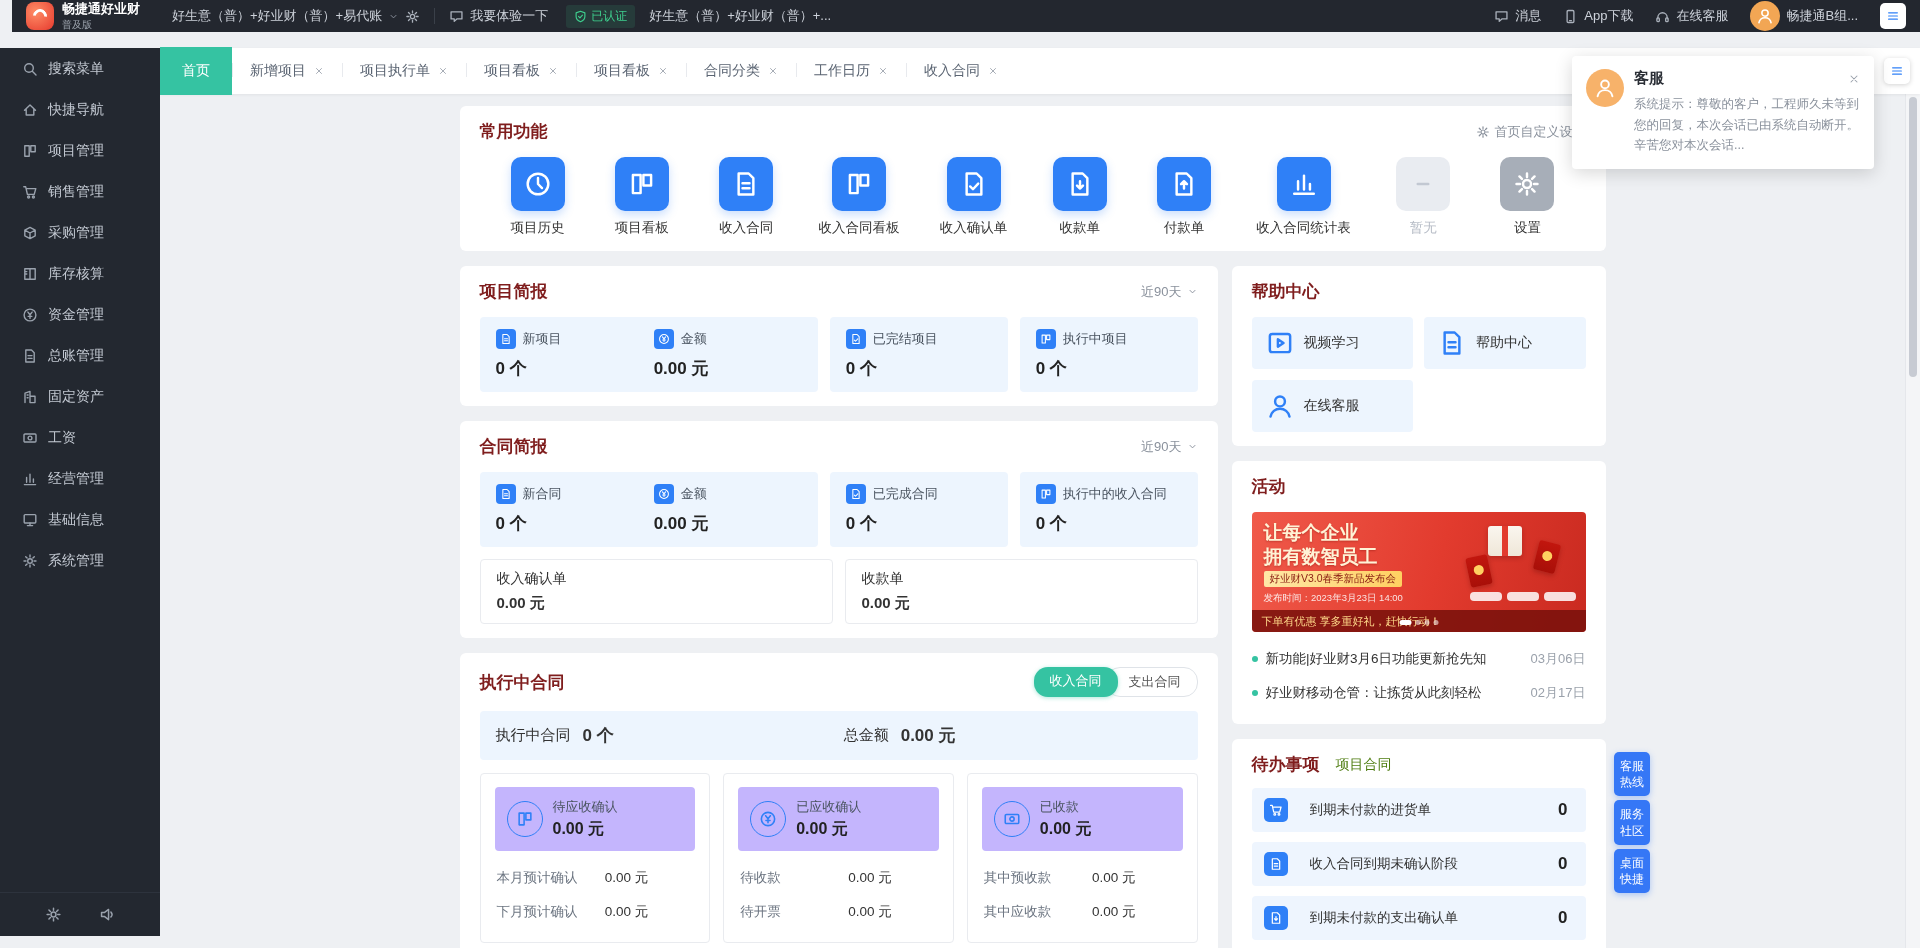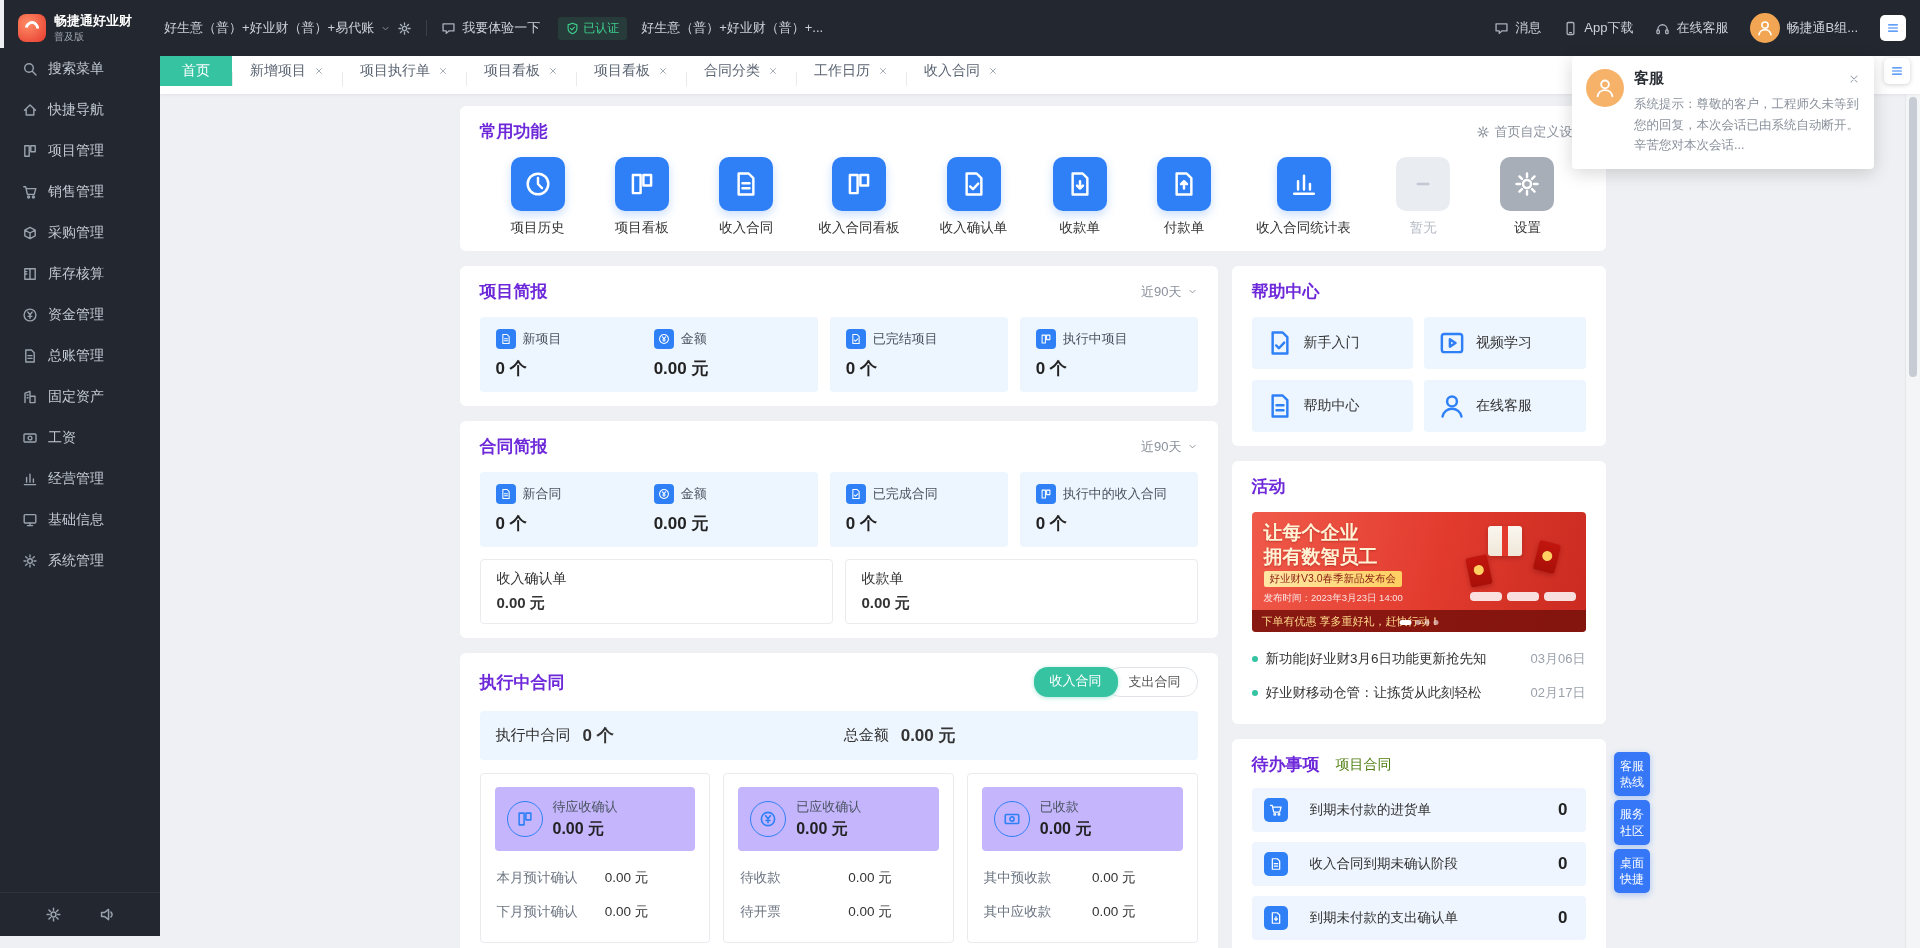--- a/index.html
+++ b/index.html
@@ -2,21 +2,21 @@
 <html><head>
 <meta charset="utf-8">
 <style>
 *{margin:0;padding:0;box-sizing:border-box}
 html,body{width:1920px;height:948px;overflow:hidden;background:#eef0f3;
 font-family:"Liberation Sans","DejaVu Sans",sans-serif;font-size:14px;color:#333}
 [data-icon]{display:inline-flex;align-items:center;justify-content:center;flex:none}
 [data-icon] svg{width:100%;height:100%;fill:none;stroke:currentColor;stroke-width:1.4;stroke-linecap:round;stroke-linejoin:round}
 
 
-.topbar{position:absolute;left:4px;top:0;right:0;height:56px;background:#23272f;display:flex;align-items:center;color:#c9ced6;z-index:30}
+.topbar{position:absolute;left:12px;top:0;right:0;height:32px;background:#23272f;display:flex;align-items:center;color:#c9ced6;z-index:30}
 .logo{width:160px;display:flex;align-items:center;gap:8px;padding:0 8px 0 14px;flex:none}
 .logo-mark{width:28px;height:28px;border-radius:8px;background:radial-gradient(circle at 35% 35%,#ff8d66,#e63a2e);position:relative;flex:none}
 .logo-mark::after{content:"";position:absolute;inset:7px;border-radius:50%;border:3px solid #fff;border-left-color:transparent;border-bottom-color:transparent;transform:rotate(-40deg)}
 .logo-txt{display:flex;flex-direction:column;line-height:1.1;min-width:0}
 .logo-title{font-size:13px;color:#fff;font-weight:700;white-space:nowrap}
 .logo-badge{font-size:10px;color:#9aa1ab;margin-top:2px}
 .tb-item{display:flex;align-items:center;gap:6px;font-size:13px;white-space:nowrap;color:#cdd2da;cursor:pointer}
 .tb-sep{width:1px;height:16px;background:#3a4049;margin:0 14px}
 .tb-ico{width:15px;height:15px;color:#aab1bb}
 .caret-ico{width:11px;height:11px;color:#8a919c}
@@ -29,36 +29,36 @@
 
 .sidebar{position:absolute;left:0;top:48px;bottom:12px;width:160px;background:#232830;z-index:20;display:flex;flex-direction:column}
 .s-item{height:41px;display:flex;align-items:center;gap:10px;padding-left:22px;color:#c3c9d2;font-size:14px;cursor:pointer}
 .s-ico{width:16px;height:16px;color:#9aa2ad}
 .s-bottom{margin-top:auto;height:44px;border-top:1px solid #2d333d;display:flex;align-items:center;justify-content:space-around;padding:0 26px}
 .s-bico{width:17px;height:17px;color:#9aa2ad;cursor:pointer}
 
 
 .main{position:absolute;left:160px;top:48px;right:0;bottom:0}
 .tabbar{position:absolute;left:0;top:0;right:0;height:46px;background:#fff;display:flex;align-items:center;box-shadow:0 1px 3px rgba(0,0,0,.06);z-index:10}
-.tab{display:flex;align-items:center;gap:8px;padding:0 18px;height:30px;font-size:14px;color:#5a6472;cursor:pointer;position:relative;white-space:nowrap}
+.tab{display:flex;align-items:center;gap:8px;padding:0 18px;height:48px;font-size:14px;color:#5a6472;cursor:pointer;position:relative;white-space:nowrap}
 .tab+.tab::before{content:"";position:absolute;left:0;top:16px;height:14px;width:1px;background:#e8eaee}
 .tab.active{background:#35c3a2;color:#fff;padding:0 22px}
 .tab-x{width:10px;height:10px;color:#9aa1ab}
 .tabbar-right{margin-left:auto;display:flex;align-items:center;gap:12px;padding-right:10px}
 .close-tabs{width:14px;height:14px;color:#8a919c;cursor:pointer}
 .panel-btn{width:26px;height:26px;background:#fff;border:none;border-radius:5px;box-shadow:0 1px 5px rgba(0,0,0,.18);color:#2f80f7;padding:6px;cursor:pointer}
 .content{position:absolute;left:0;top:46px;right:15px;bottom:0;overflow:hidden}
 .wrap{width:1146px;margin:0 auto;padding-top:12px}
 .scrollbar{position:absolute;right:0;top:46px;bottom:0;width:15px;background:#f4f5f7;border-left:1px solid #e5e7eb}
 .thumb{position:absolute;left:3px;right:3px;top:3px;height:280px;background:#c7cbd3;border-radius:5px}
 
 
 .card{background:#fff;border-radius:6px;margin-bottom:15px;padding:14px 20px}
 .card-head{display:flex;align-items:center}
-.card-title{font-size:17px;font-weight:700;color:#6d28d9}
+.card-title{font-size:17px;font-weight:700;color:#7f1d1d}
 .head-right{margin-left:auto;display:flex;align-items:center;gap:5px;color:#8a919c;font-size:13px;cursor:pointer}
 .head-right .g-ico{width:14px;height:14px;color:#8a919c}
 
 
 .qa-row{display:flex;justify-content:space-between;margin-top:14px;padding:0 26px}
 .qa-item{display:flex;flex-direction:column;align-items:center;gap:8px;cursor:pointer;min-width:64px}
 .tile{width:54px;height:54px;border-radius:10px;background:#2f80f7;color:#fff;padding:13px;box-shadow:0 4px 10px rgba(47,128,247,.25)}
 .tile-muted{background:#e9ecf1;color:#c2c8d2;box-shadow:none}
 .tile-gray{background:#a7aeb8;box-shadow:none}
 .qa-label{font-size:13.5px;color:#333;white-space:nowrap}
@@ -796,29 +796,20 @@
         </div>
 
         <div class="col-right">
 
           <section class="card">
             <div class="card-head">
                 <span class="card-title">帮助中心</span>
               </div>
             <div class="help-grid">
               <div class="help-cell">
-                  <span class="help-ico" data-icon="checkdoc">
-                    <svg viewBox="0 0 16 16">
-                      <path d="M3.8 2h5.7l2.7 2.7V14H3.8z"></path>
-                      <path d="M5.8 9.4l1.6 1.6 3-3.2"></path>
-                    </svg>
-                  </span>
-                  <span class="help-label">新手入门</span>
-                </div>
-              <div class="help-cell">
                   <span class="help-ico" data-icon="play">
                     <svg viewBox="0 0 16 16">
                       <rect x="2.2" y="2.8" width="11.6" height="10.4" rx="1.4"></rect>
                       <path d="M6.8 5.9l3.2 2.1-3.2 2.1z"></path>
                     </svg>
                   </span>
                   <span class="help-label">视频学习</span>
                 </div>
               <div class="help-cell">
                   <span class="help-ico" data-icon="doc">

